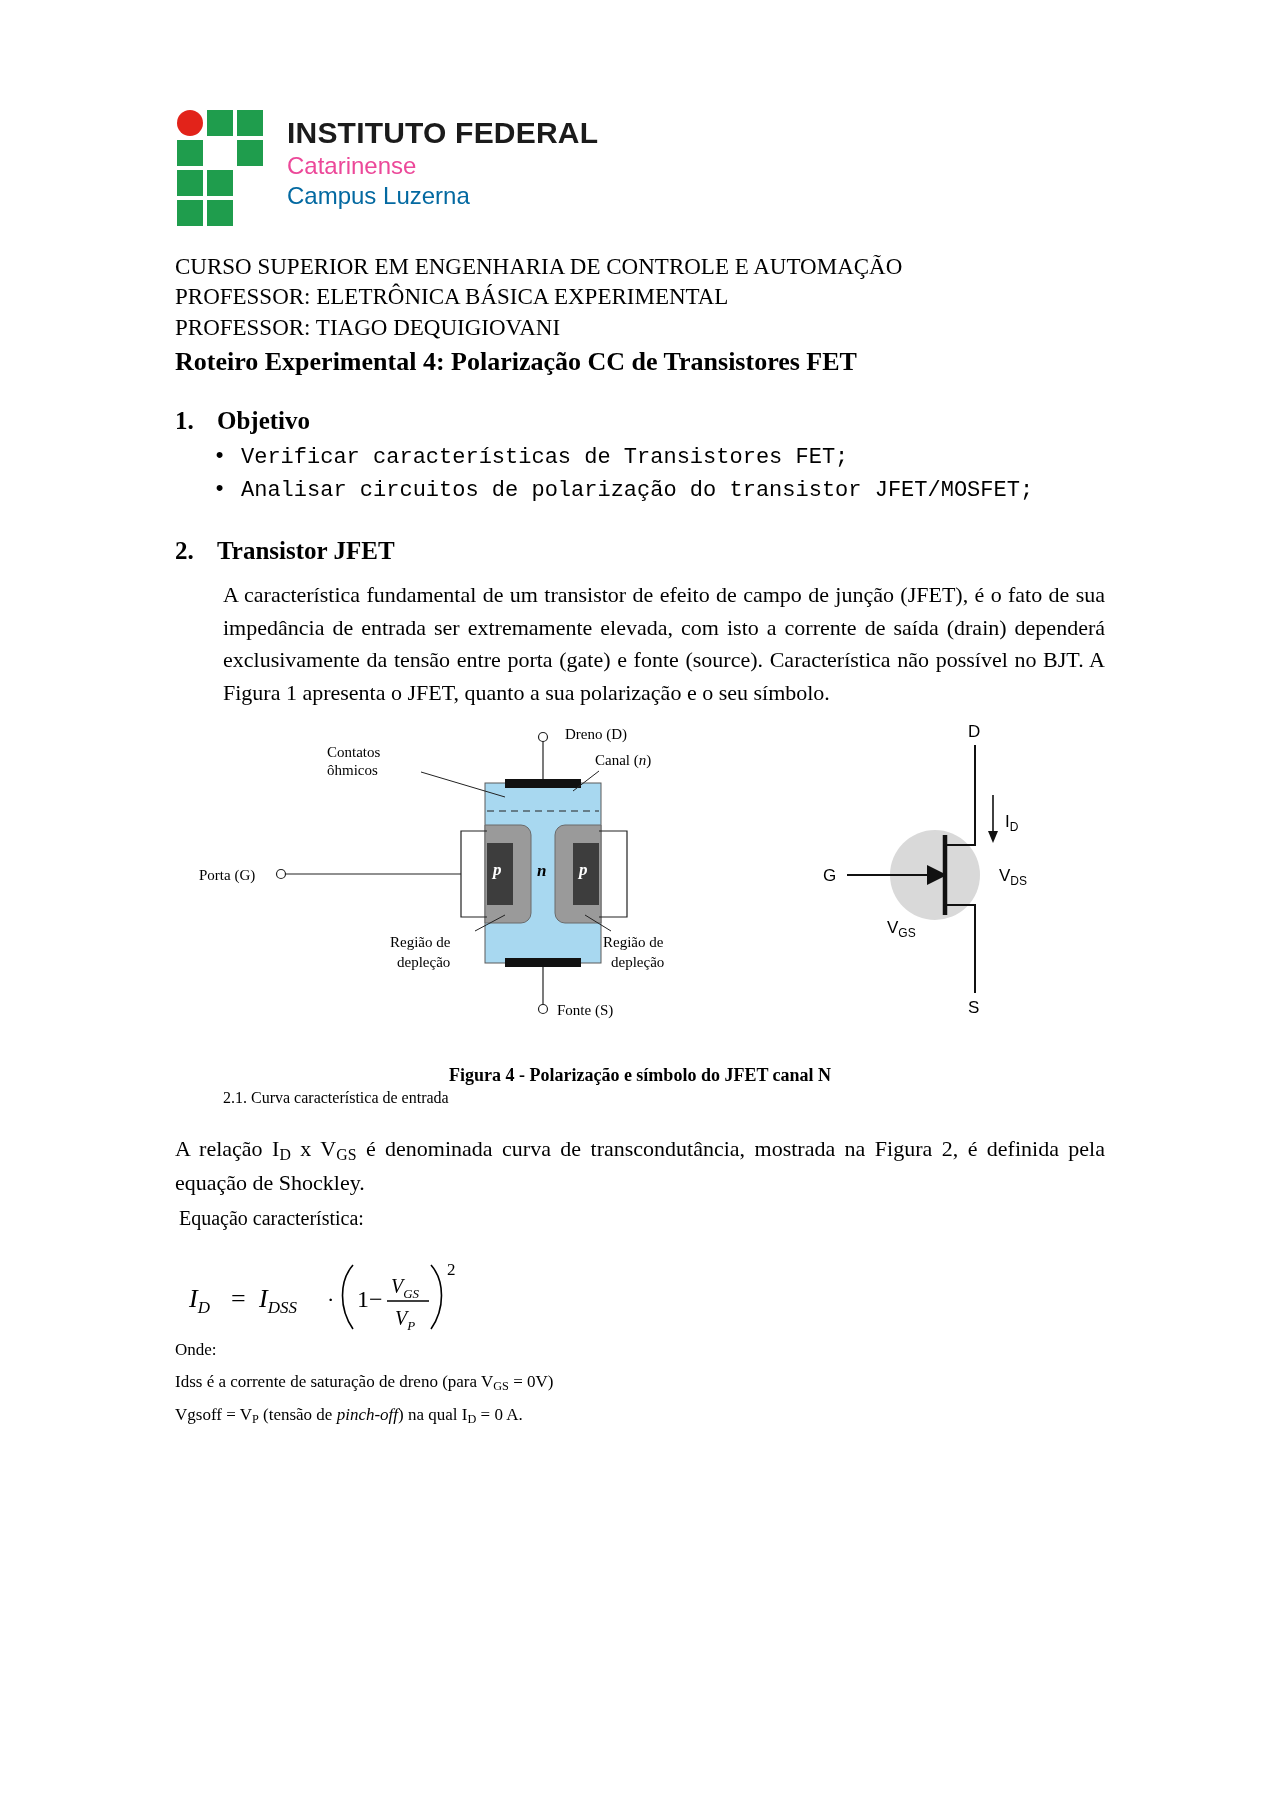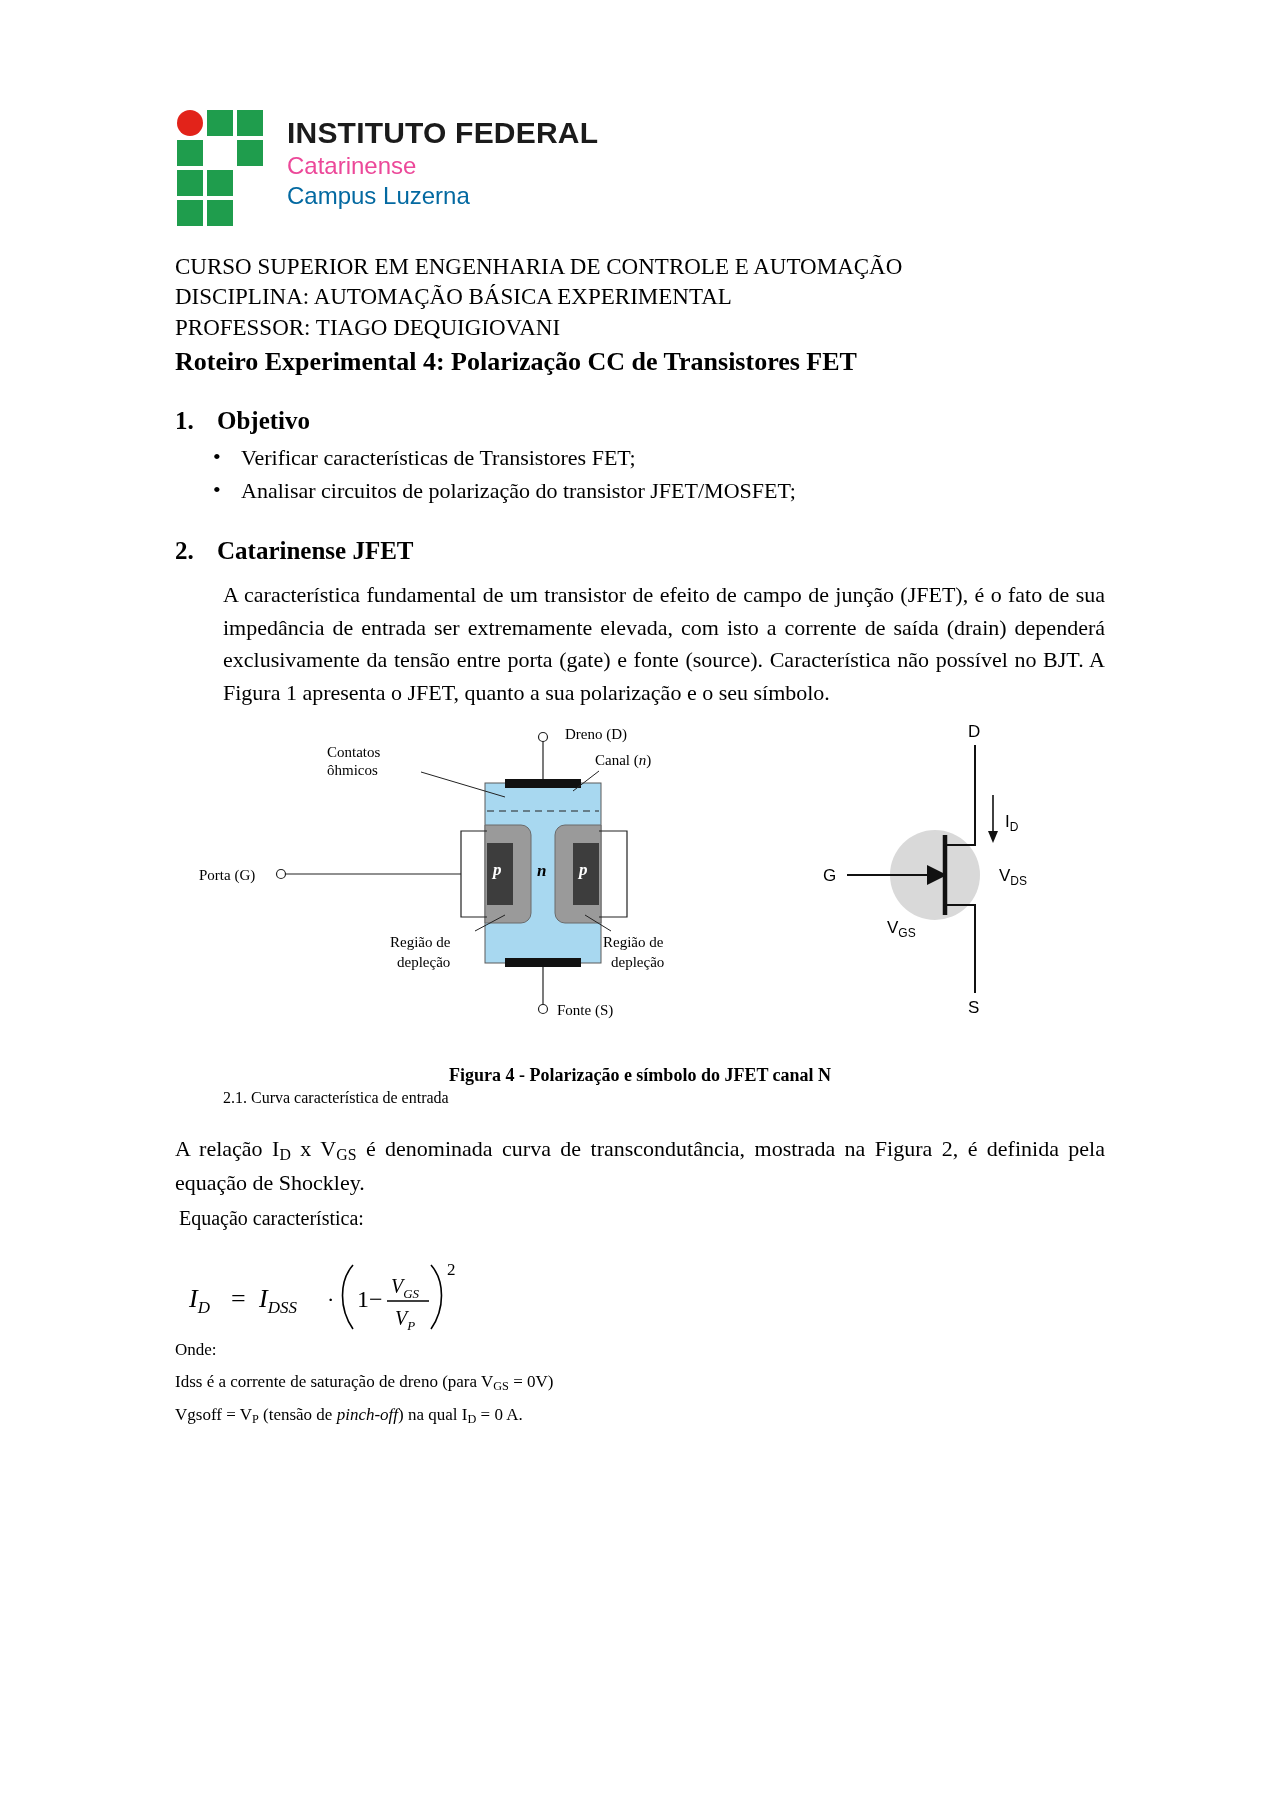--- a/index.html
+++ b/index.html
@@ -45,21 +45,21 @@
   
   .hdr{font-size:23px;line-height:1.32;}
   .doc-title{font-size:26px;font-weight:bold;margin-top:4px;}
 
   
   h2.sec{
     font-size:25px;font-weight:bold;margin:30px 0 6px 0;
     display:flex;gap:16px;
   }
   h2.sec .num{width:26px;}
-  ul.bullets{margin:4px 0 0 0;padding-left:66px;list-style:none;}
+  ul.bullets{margin:4px 0 0 0;padding-left:66px;list-style:none;font-family:Liberation Mono, monospace;}
   ul.bullets li{font-size:22px;line-height:1.5;position:relative;}
   ul.bullets li::before{
     content:"\2022";position:absolute;left:-28px;top:-1px;font-size:22px;
   }
   p.body{
     font-size:22px;line-height:1.48;text-align:justify;margin:14px 0 0 48px;
     width:calc(100% - 48px);
   }
   .sub-h{font-size:16px;margin:34px 0 0 48px;}
   p.flow{font-size:22px;line-height:1.48;text-align:justify;margin:26px 0 0 0;}
@@ -101,36 +101,36 @@
         <div class="cell empty"></div>
       </div>
       <div class="logo-text">
         <div class="l1">INSTITUTO FEDERAL</div>
         <div class="l2">Catarinense</div>
         <div class="l3">Campus Luzerna</div>
       </div>
     </div>
 
     <div class="hdr">CURSO SUPERIOR EM ENGENHARIA DE CONTROLE E AUTOMAÇÃO</div>
-    <div class="hdr">DISCIPLINA: AUTOMAÇÃO BÁSICA EXPERIMENTAL</div>
+    <div class="hdr">PROFESSOR: ELETRÔNICA BÁSICA EXPERIMENTAL</div>
     <div class="hdr">PROFESSOR: TIAGO DEQUIGIOVANI</div>
     <div class="doc-title">Roteiro Experimental 4: Polarização CC de Transistores FET</div>
 
     <h2 class="sec">
       <span class="num">1.</span>
       <span>Objetivo</span>
     </h2>
     <ul class="bullets">
       <li>Verificar características de Transistores FET;</li>
       <li>Analisar circuitos de polarização do transistor JFET/MOSFET;</li>
     </ul>
 
     <h2 class="sec">
       <span class="num">2.</span>
-      <span>Catarinense JFET</span>
+      <span>Transistor JFET</span>
     </h2>
     <p class="body">A característica fundamental de um transistor de efeito de campo de junção (JFET), é o fato de sua impedância de entrada ser extremamente elevada, com isto a corrente de saída (drain) dependerá exclusivamente da tensão entre porta (gate) e fonte (source). Característica não possível no BJT. A Figura 1 apresenta o JFET, quanto a sua polarização e o seu símbolo.</p>
 
     <div class="figure">
       <svg width="930" height="330" viewBox="0 0 930 330">
 
         <rect x="310" y="58" width="116" height="180" fill="#a8d8f0" stroke="#5a5a5a" stroke-width="1"></rect>
 
         <rect x="330" y="54" width="76" height="9" fill="#111"></rect>
 

